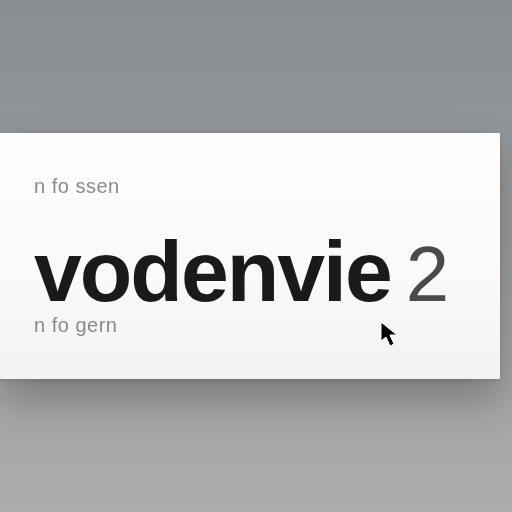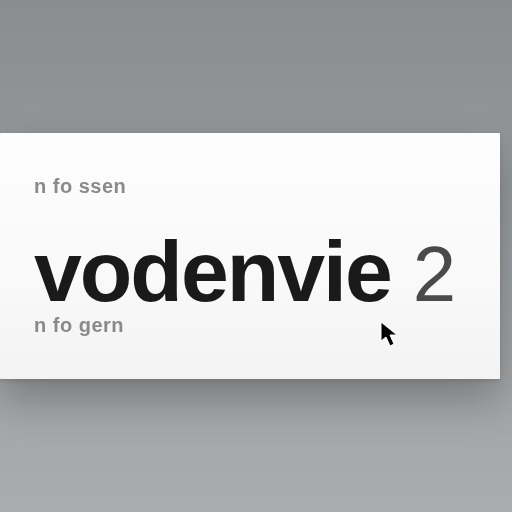--- a/index.html
+++ b/index.html
@@ -21,28 +21,28 @@
       margin-left: 0;
       padding: 42px 0 42px 34px;
       box-shadow: 0 20px 40px rgba(0,0,0,0.25), 0 2px 4px rgba(0,0,0,0.1);
       border-radius: 1px;
       position: relative;
     }
     .small-label {
       font-size: 20px;
       color: #8a8a8a;
       letter-spacing: 0.5px;
-      font-weight: 700;
+      font-weight: 400;
     }
     .small-label.top { margin-bottom: 30px; }
     .small-label.bottom { }
     .title-row {
       display: flex;
       align-items: baseline;
-      gap: 22px;
+      gap: 15px;
       position: relative;
     }
     .title {
       font-size: 86px;
       font-weight: 600;
       color: #1a1a1a;
       letter-spacing: -2px;
       line-height: 1;
     }
     .title-num {

